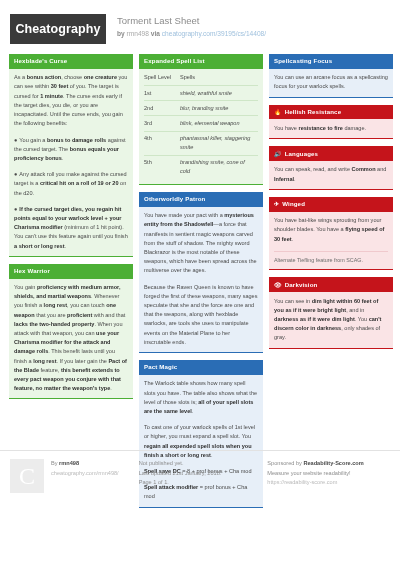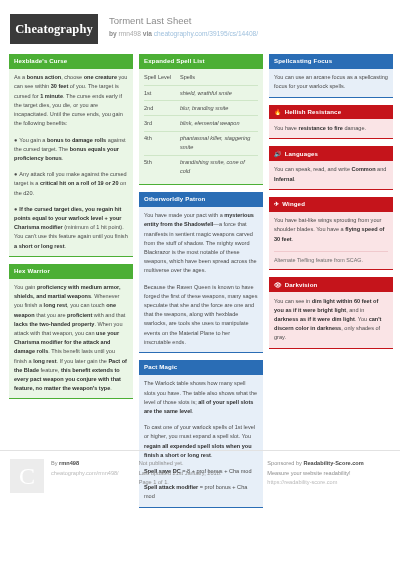--- a/index.html
+++ b/index.html
@@ -8,24 +8,24 @@
     width: 400px; height: 566px;
     background: #ffffff;
     font-family: "Liberation Sans", sans-serif;
     -webkit-font-smoothing: antialiased;
   }
   .page { width: 400px; height: 566px; position: relative; background:#fff; }
 
   
   .header { display: flex; align-items: flex-start; padding: 14px 10px 0 10px; }
   .logo {
-    width: 88px; height: 30px;
+    width: 96px; height: 30px;
     background: #3a3a3a;
     color: #ffffff;
-    font-family: Liberation Serif, serif;
+    font-family: Liberation Sans, sans-serif;
     font-size: 12.5px;
     font-weight: bold;
     display: flex; align-items: center; justify-content: center;
     letter-spacing: .1px;
     flex: 0 0 auto;
   }
   .titleblock { margin-left: 11px; padding-top: 1px; }
   .sheet-title {
     font-size: 9.5px; color: #8c8c8c; line-height: 12px;
   }

